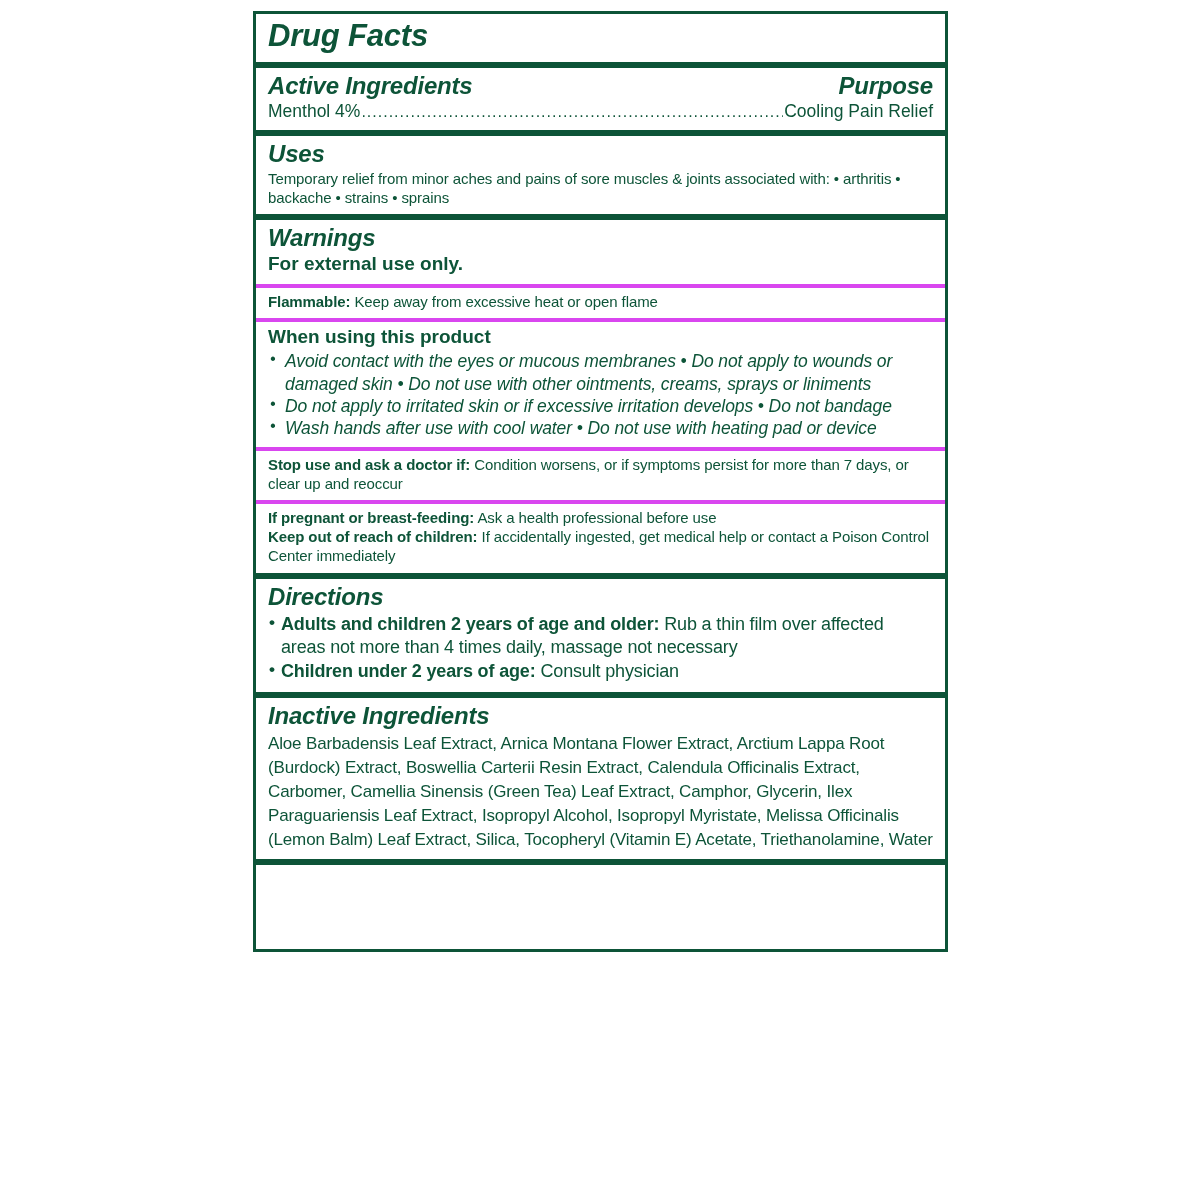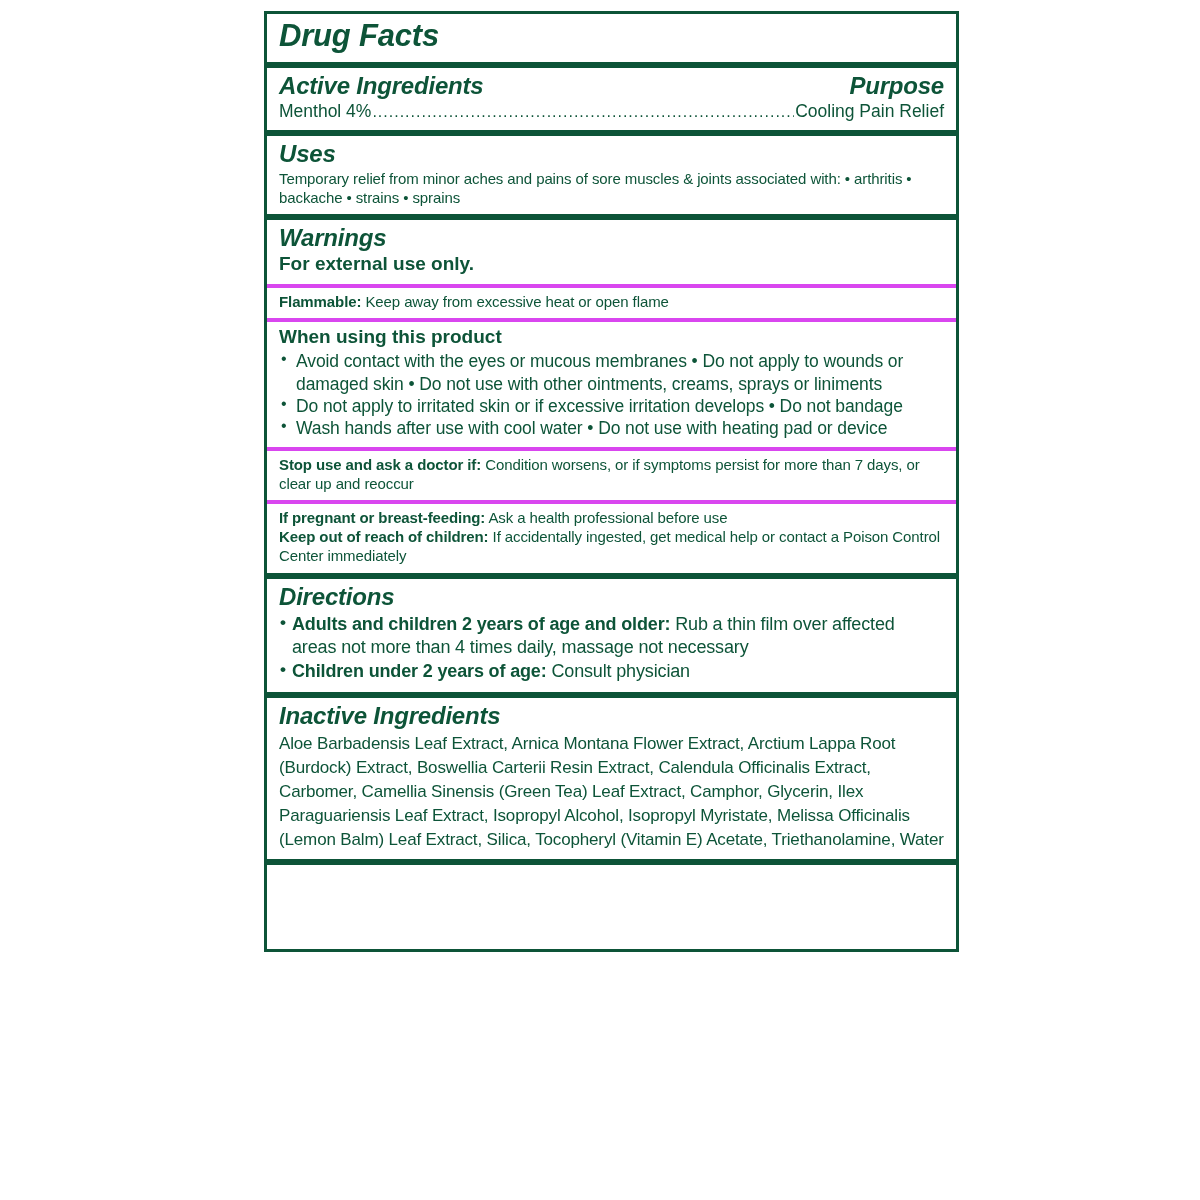--- a/index.html
+++ b/index.html
@@ -9,21 +9,21 @@
   }
   body {
     width: 1200px;
     height: 1200px;
     font-family: "Liberation Sans", sans-serif;
     -webkit-font-smoothing: antialiased;
   }
 
   #label {
     position: absolute;
-    left: 264px;
+    left: 253px;
     top: 11px;
     width: 695px;
     box-sizing: border-box;
     color: #0d5438;
     border: 3px solid #0d5438;
     background: #ffffff;
   }
 
   
   .sect {
@@ -96,20 +96,21 @@
     margin: 1px 0 0 0;
     padding: 0;
   }
   ul.blist > li {
     position: relative;
     padding-left: 17px;
     font-size: 17.5px;
     line-height: 1.28;
     letter-spacing: -0.1px;
     margin-bottom: 0px;
+    font-style: italic;
   }
   ul.blist > li:before {
     content: "\2022";
     position: absolute;
     left: 2px;
     top: -1px;
     font-size: 16px;
   }
   ul.dlist {
     list-style: none;

